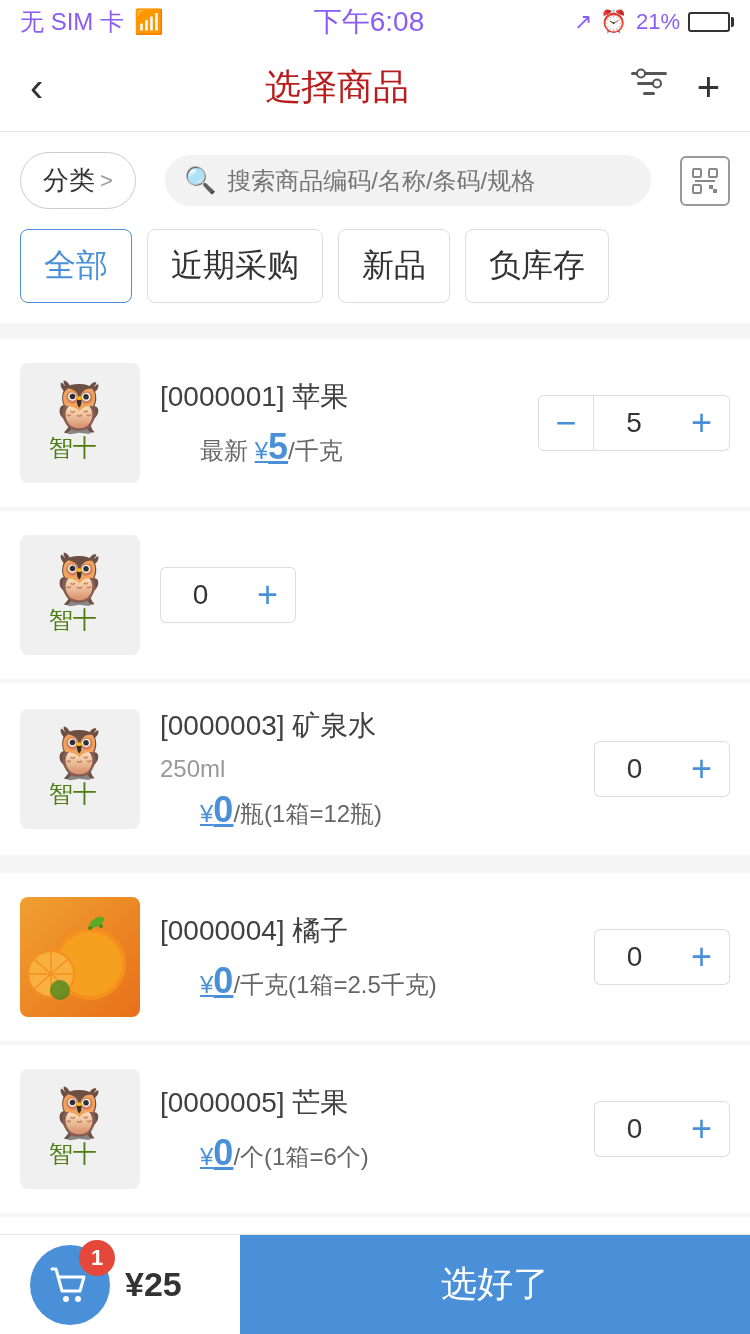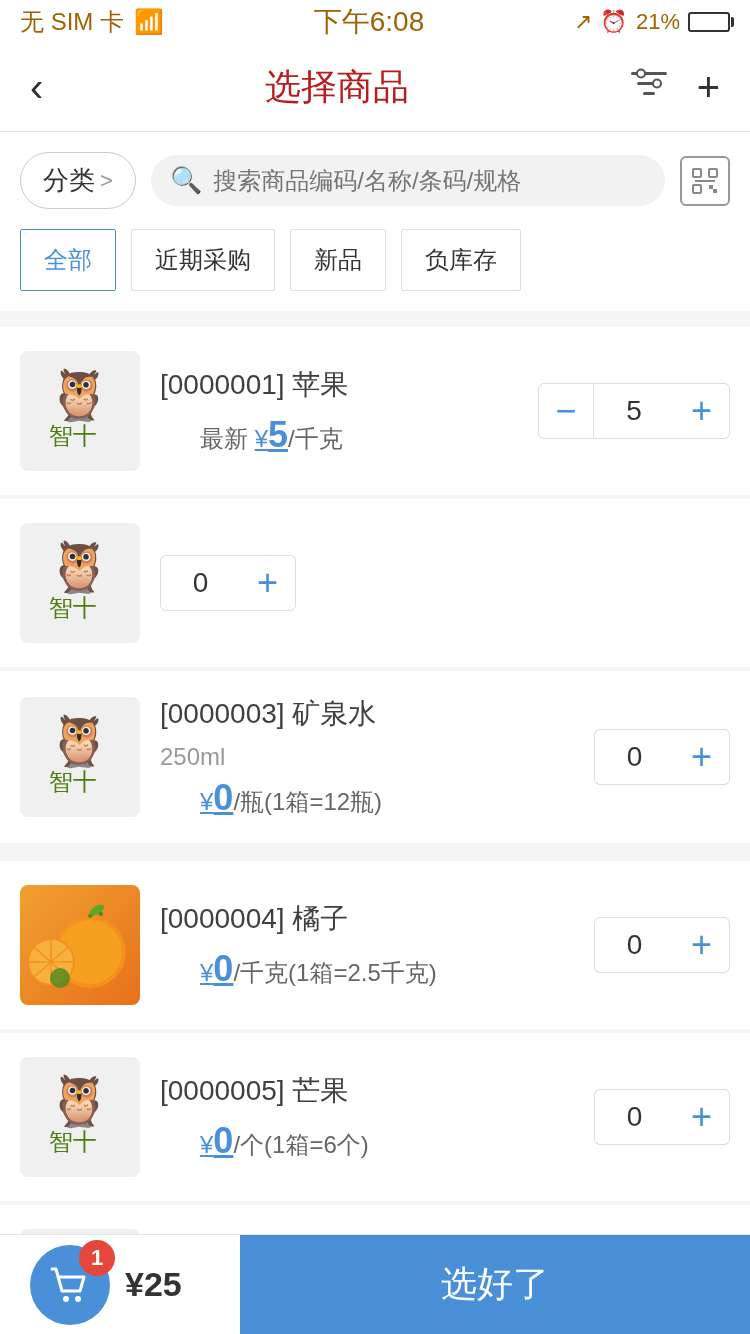--- a/index.html
+++ b/index.html
@@ -15,21 +15,21 @@
 
     
     .status-bar {
       background: #fff;
       height: 44px;
       display: flex;
       align-items: center;
       justify-content: space-between;
       padding: 0 20px;
       font-size: 24px;
-      color: #a16207;
+      color: #8b5cf6;
     }
     .status-left { display: flex; align-items: center; gap: 10px; }
     .status-center { font-size: 28px; font-weight: 400; }
     .status-right { display: flex; align-items: center; gap: 8px; font-size: 22px; }
     .battery-icon {
       width: 42px; height: 20px; border: 2px solid #333; border-radius: 3px; position: relative; display: inline-block;
     }
     .battery-icon::after {
       content: ''; position: absolute; right: -6px; top: 50%; transform: translateY(-50%);
       width: 3px; height: 10px; background: #333; border-radius: 0 2px 2px 0;
@@ -52,21 +52,21 @@
     .nav-title { font-size: 36px; font-weight: 500; color: #b91c1c; }
     .nav-right { display: flex; align-items: center; gap: 30px; }
     .nav-icon { font-size: 34px; color: #555; }
 
     
     .search-bar {
       background: #fff;
       padding: 20px 20px;
       display: flex;
       align-items: center;
-      gap: 15px;
+      gap: 29px;
     }
     .category-btn {
       border: 1.5px solid #ccc;
       border-radius: 30px;
       padding: 10px 22px;
       font-size: 26px;
       color: #333;
       white-space: nowrap;
       background: #fff;
       display: flex;
@@ -103,22 +103,22 @@
 
     
     .filter-tabs {
       background: #fff;
       display: flex;
       padding: 0 20px 20px;
       gap: 15px;
     }
     .tab-btn {
       padding: 14px 23px;
-      border-radius: 2px;
-      font-size: 24px;
+      border-radius: 8px;
+      font-size: 32px;
       border: 1.5px solid #ddd;
       background: #fff;
       color: #333;
     }
     .tab-btn.active {
       border-color: #4a90d9;
       color: #4a90d9;
       background: #fff;
     }
 

